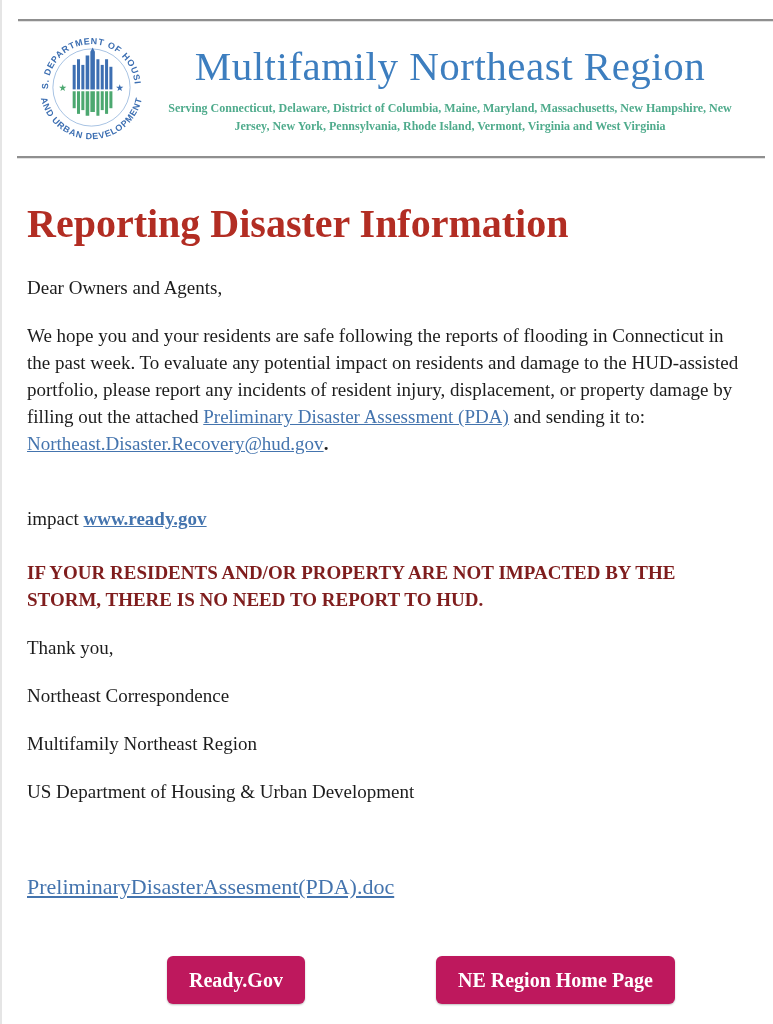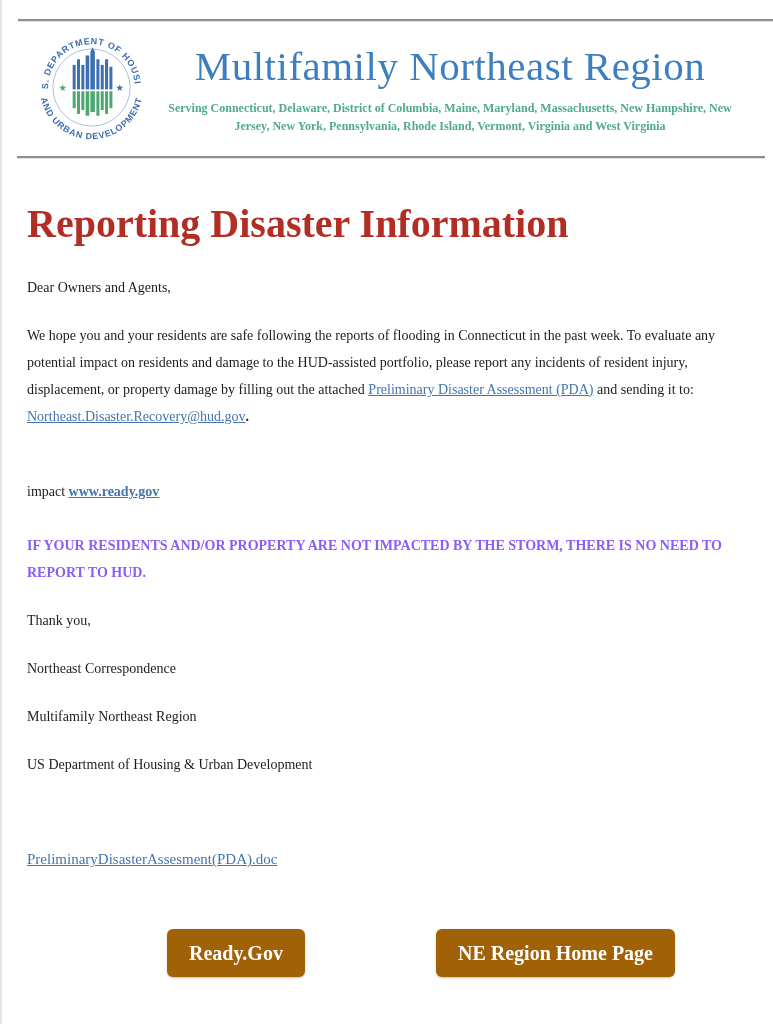--- a/index.html
+++ b/index.html
@@ -33,34 +33,34 @@
     font-size:12px; font-weight:700; color:#4fab8c;
     line-height:1.5; max-width:585px; margin:0 auto;
   }
 
   
   .article { padding:0 25px; }
   .headline {
     font-size:40px; font-weight:700; color:#b22d23;
     margin:43px 0 27px 0; line-height:1.15;
   }
-  .para { font-size:14px; line-height:27px; margin:0 0 21px 0; color:#1c1c1c; }
-  .para-bold { font-weight:700; color:#8b5cf6; margin-top:27px; }
+  .para { font-size:19px; line-height:27px; margin:0 0 21px 0; color:#1c1c1c; }
+  .para-bold { font-weight:700; color:#7f1d1d; margin-top:27px; }
   .sig { margin-bottom:21px; }
   a.lnk { color:#4474ae; text-decoration:underline; cursor:pointer; }
   .bold { font-weight:700; }
-  .attachment-row { margin-top:68px; font-size:15px; line-height:27px; }
+  .attachment-row { margin-top:68px; font-size:22px; line-height:27px; }
 
   
   .buttons-row {
     display:flex; justify-content:space-between; align-items:center;
     margin:56px 73px 0 140px;
   }
   .btn {
-    background:#a16207; color:#ffffff;
+    background:#be185d; color:#ffffff;
     font-family:"Liberation Serif","DejaVu Serif",serif;
     font-size:20px; font-weight:700;
     border:none; border-radius:6px;
     padding:13px 22px; line-height:1.1;
     box-shadow:0 1px 2px rgba(0,0,0,.25);
     cursor:pointer; white-space:nowrap;
   }
 </style>
 </head>
 <body>

